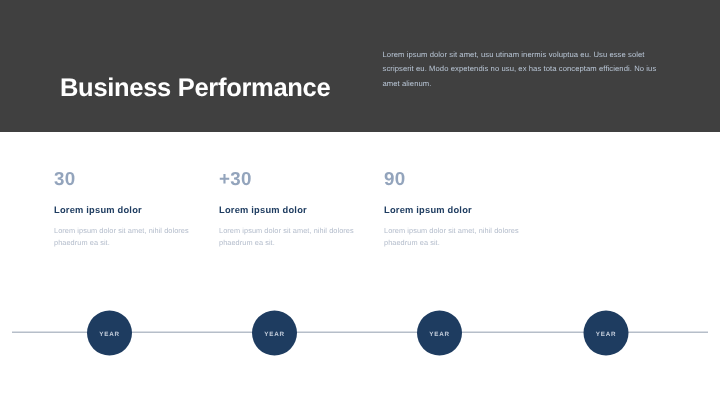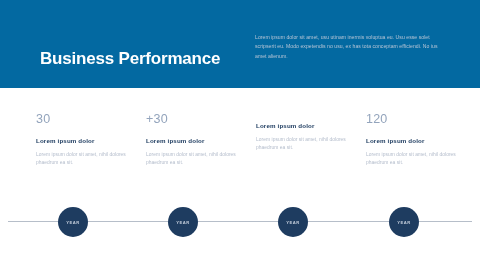--- a/index.html
+++ b/index.html
@@ -14,21 +14,21 @@
     position:absolute; inset:0;
     width:480px; height:270px;
     background:#ffffff;
   }
 
   
   .header-band {
     position:absolute;
     left:0; top:0;
     width:480px; height:88px;
-    background:#0369a1;
+    background:#404040;
   }
   .title {
     position:absolute;
     left:40px; top:49px;
     font-size:17px;
     font-weight:bold;
     color:#ffffff;
     letter-spacing:-0.2px;
     white-space:nowrap;
   }
@@ -49,21 +49,21 @@
     left:0; top:112px;
     width:480px; height:70px;
   }
   .stat {
     position:absolute;
     top:0;
     width:104px;
   }
   .stat-value {
     font-size:12.5px;
-    font-weight:normal;
+    font-weight:bold;
     color:#93a4bc;
     line-height:15px;
     letter-spacing:0.2px;
   }
   .stat-heading {
     margin-top:9px;
     font-size:6.2px;
     font-weight:bold;
     color:#1e3c60;
     line-height:9px;
@@ -124,29 +124,25 @@
       <div class="stat-body">Lorem ipsum dolor sit amet, nihil dolores phaedrum ea sit.</div>
     </div>
 
     <div class="stat" style="left:146px;">
       <div class="stat-value">+30</div>
       <div class="stat-heading">Lorem ipsum dolor</div>
       <div class="stat-body">Lorem ipsum dolor sit amet, nihil dolores phaedrum ea sit.</div>
     </div>
 
     <div class="stat" style="left:256px;">
+      <div class="stat-value">90</div>
       <div class="stat-heading">Lorem ipsum dolor</div>
       <div class="stat-body">Lorem ipsum dolor sit amet, nihil dolores phaedrum ea sit.</div>
     </div>
 
-    <div class="stat" style="left:366px;">
-      <div class="stat-value">120</div>
-      <div class="stat-heading">Lorem ipsum dolor</div>
-      <div class="stat-body">Lorem ipsum dolor sit amet, nihil dolores phaedrum ea sit.</div>
-    </div>
 
   </div>
 
   <div class="timeline">
     <div class="timeline-line"></div>
 
     <div class="timeline-node" style="left:58px;">
       <span class="timeline-node-label">YEAR</span>
     </div>
 

